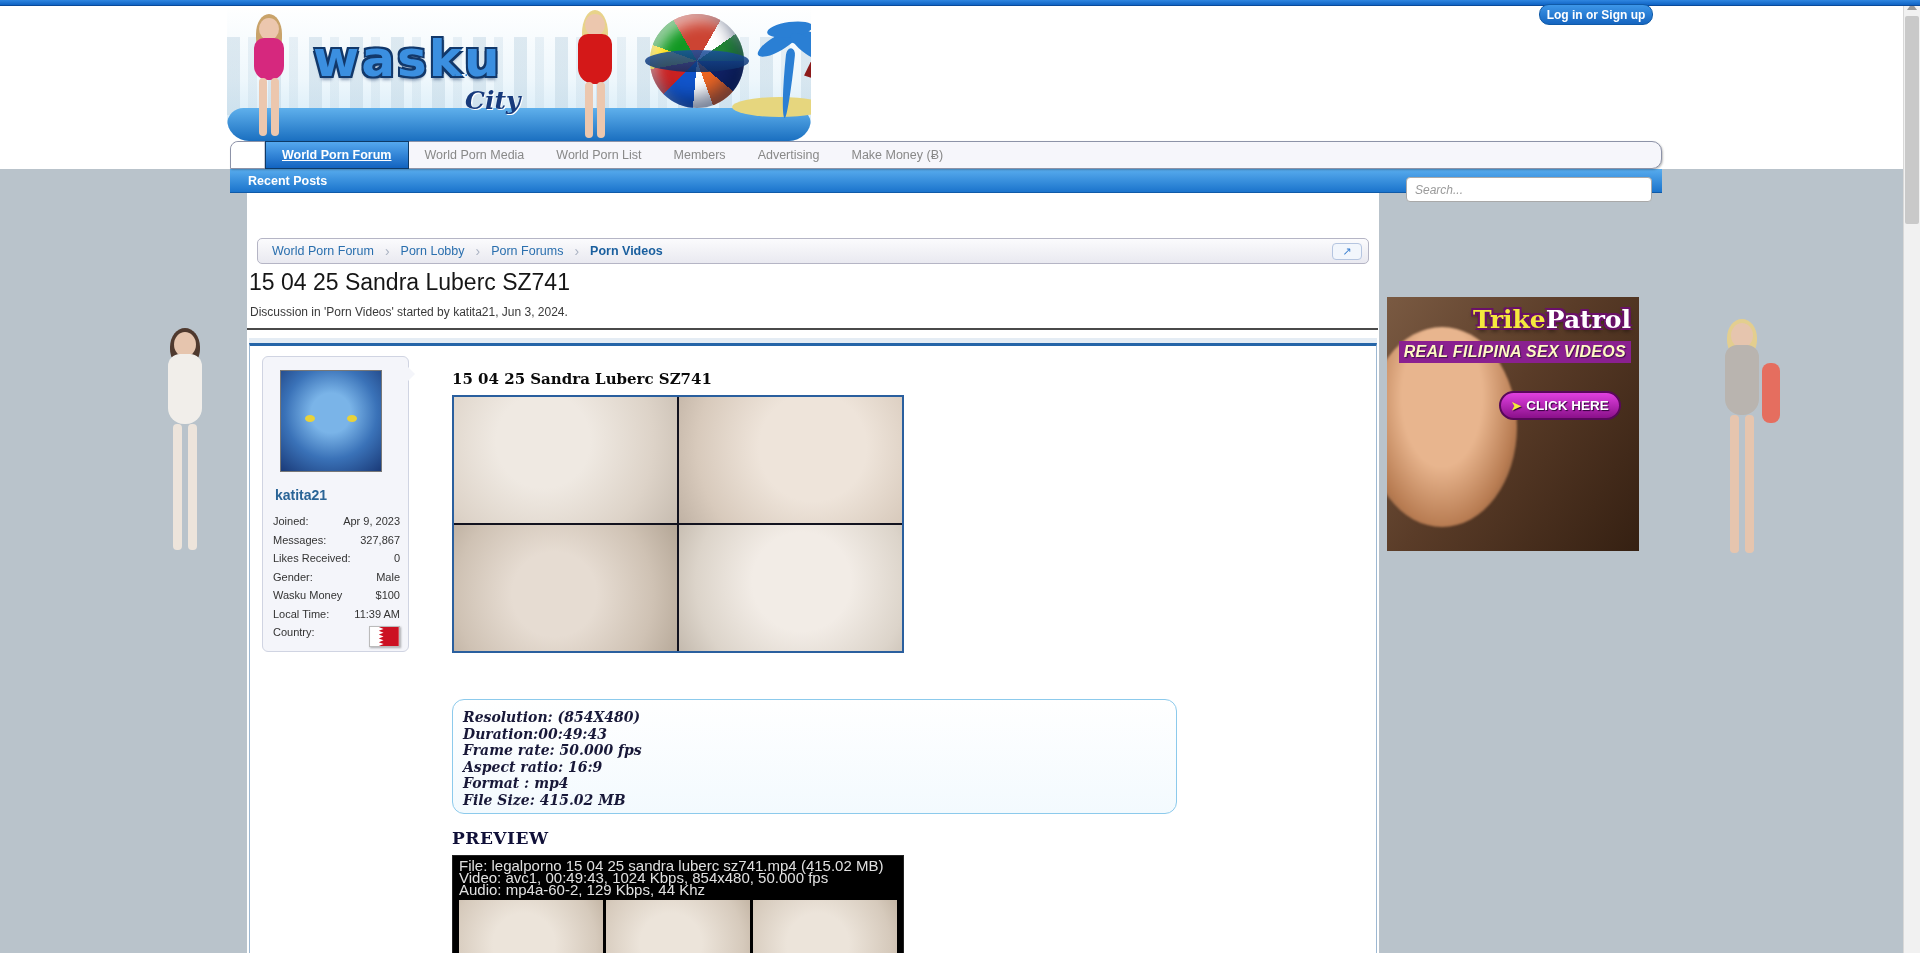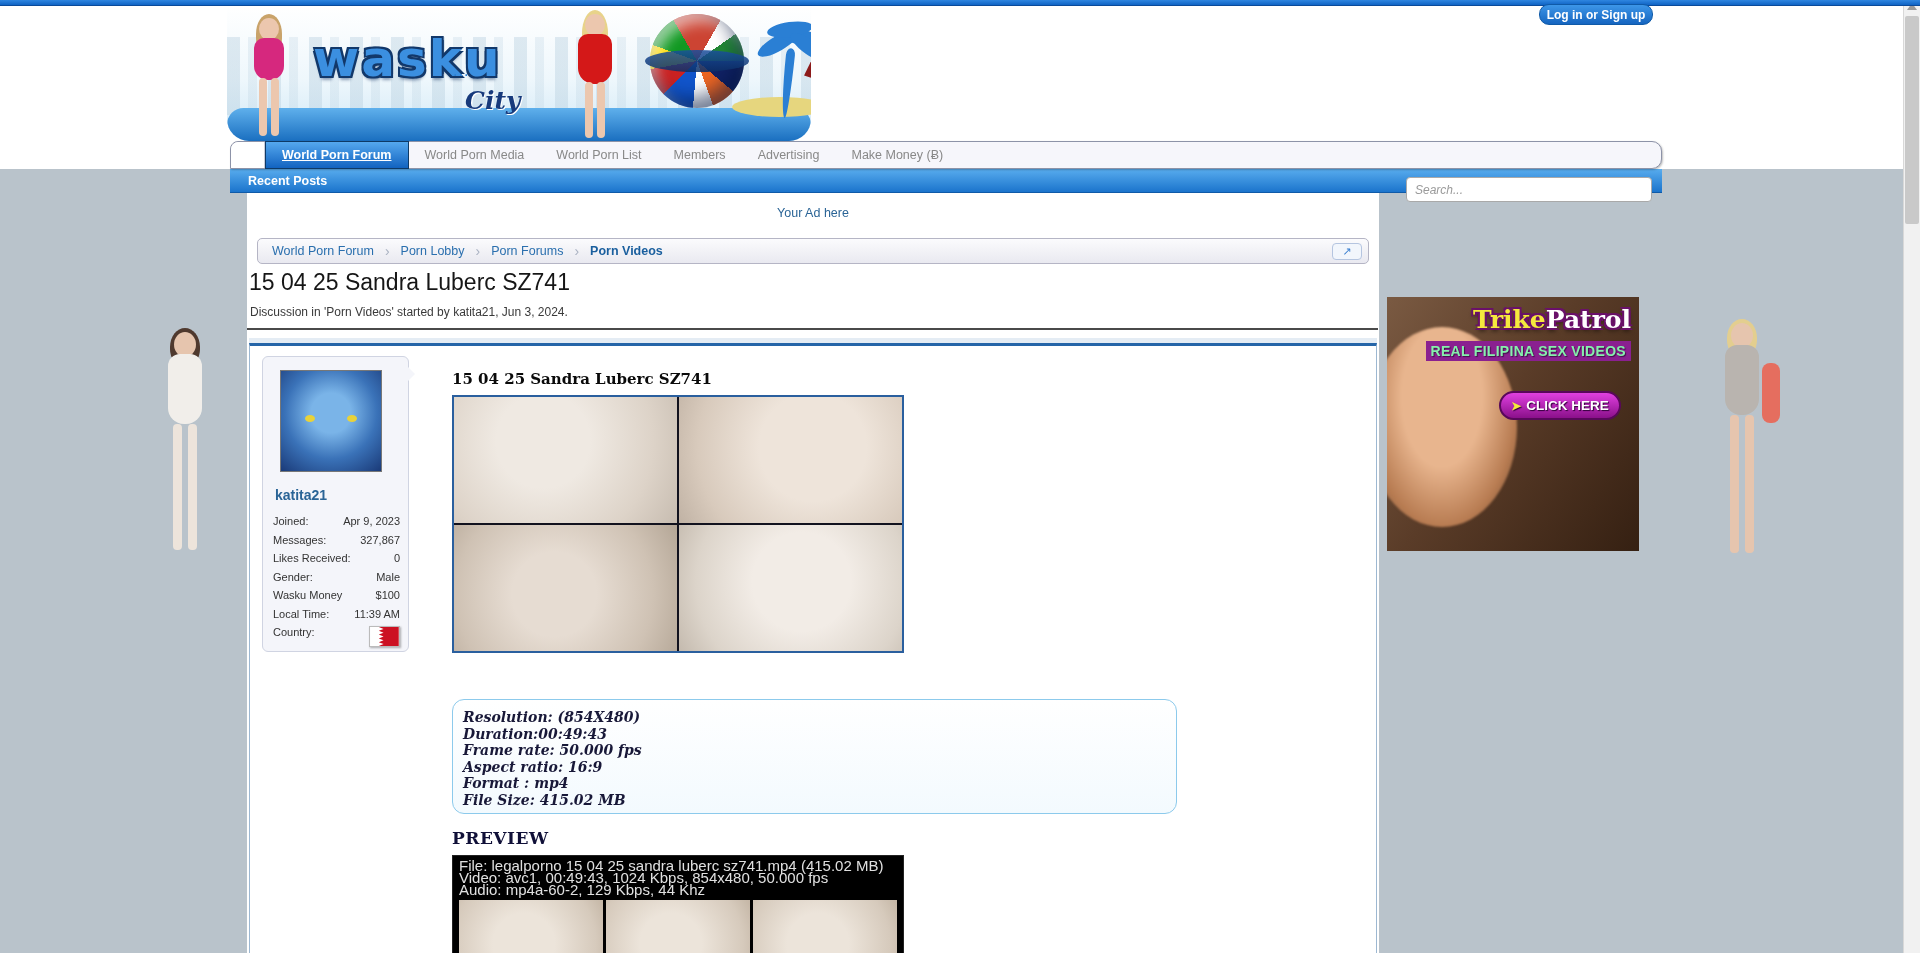--- a/index.html
+++ b/index.html
@@ -158,22 +158,22 @@
 
   .ad-box { position:absolute; left:1387px; top:297px; width:252px; height:254px; overflow:hidden;
             background:linear-gradient(125deg,#7a5a42 0%, #5a3c28 45%, #352012 100%); cursor:pointer; }
   .ad-face { position:absolute; left:-20px; top:30px; width:150px; height:200px;
              background:radial-gradient(ellipse at 50% 35%, #e8b58e 0 38%, #b87c52 70%, rgba(90,60,40,0) 100%);
              border-radius:50%; filter:blur(1px); }
   .ad-logo { position:absolute; right:8px; top:8px; font-family:"DejaVu Serif",serif; font-weight:bold;
              font-size:25px; text-shadow:-2px -2px 0 #6a106a, 2px -2px 0 #6a106a, -2px 2px 0 #6a106a,
              2px 2px 0 #6a106a, 0 3px 4px rgba(0,0,0,.6); white-space:nowrap; }
   .ad-logo .a { color:#f5e93d; } .ad-logo .b { color:#ffffff; }
-  .ad-tag { position:absolute; right:8px; top:44px; background:#8a2090; color:#86efac; font-weight:bold;
-            font-size:14px; padding:2px 5px; letter-spacing:.3px; text-shadow:1px 1px 1px #40104a; }
+  .ad-tag { position:absolute; right:8px; top:44px; background:#8a2090; color:#fef9c3; font-weight:bold;
+            font-size:16px; padding:2px 5px; letter-spacing:.3px; text-shadow:1px 1px 1px #40104a;font-style:italic; }
   .ad-cta { position:absolute; left:112px; top:94px; width:122px; height:29px; border-radius:15px;
             border:2px solid #58085a; background:linear-gradient(#e040e0,#8a108a);
             display:flex; align-items:center; justify-content:center; gap:5px;
             color:#fff; font-weight:bold; font-size:13.5px; text-shadow:1px 1px 1px #30003a; }
   .ad-cta .arr { color:#f5e93d; font-size:12px; }
 
   
   .side-fig { position:absolute; filter:blur(.6px); opacity:.95; }
   .sf-head { position:absolute; left:50%; transform:translateX(-50%); top:0; width:22px; height:25px;
              border-radius:50%; background:#e9c6ad; }
@@ -262,23 +262,20 @@
   </div>
 
   <div class="recent-bar">
     <span>Recent Posts</span>
   </div>
 
   <input class="search-input" type="text" placeholder="Search..." style="">
 
   <div class="main-col">
 
-    <div class="ad-link">
-      <a>Your Ad here</a>
-    </div>
 
     <div class="breadcrumb">
       <span class="crumb">World Porn Forum</span>
       <span class="crumb-sep">›</span>
       <span class="crumb">Porn Lobby</span>
       <span class="crumb-sep">›</span>
       <span class="crumb">Porn Forums</span>
       <span class="crumb-sep">›</span>
       <span class="crumb last">Porn Videos</span>
       <span class="crumb-jump">↗</span>

